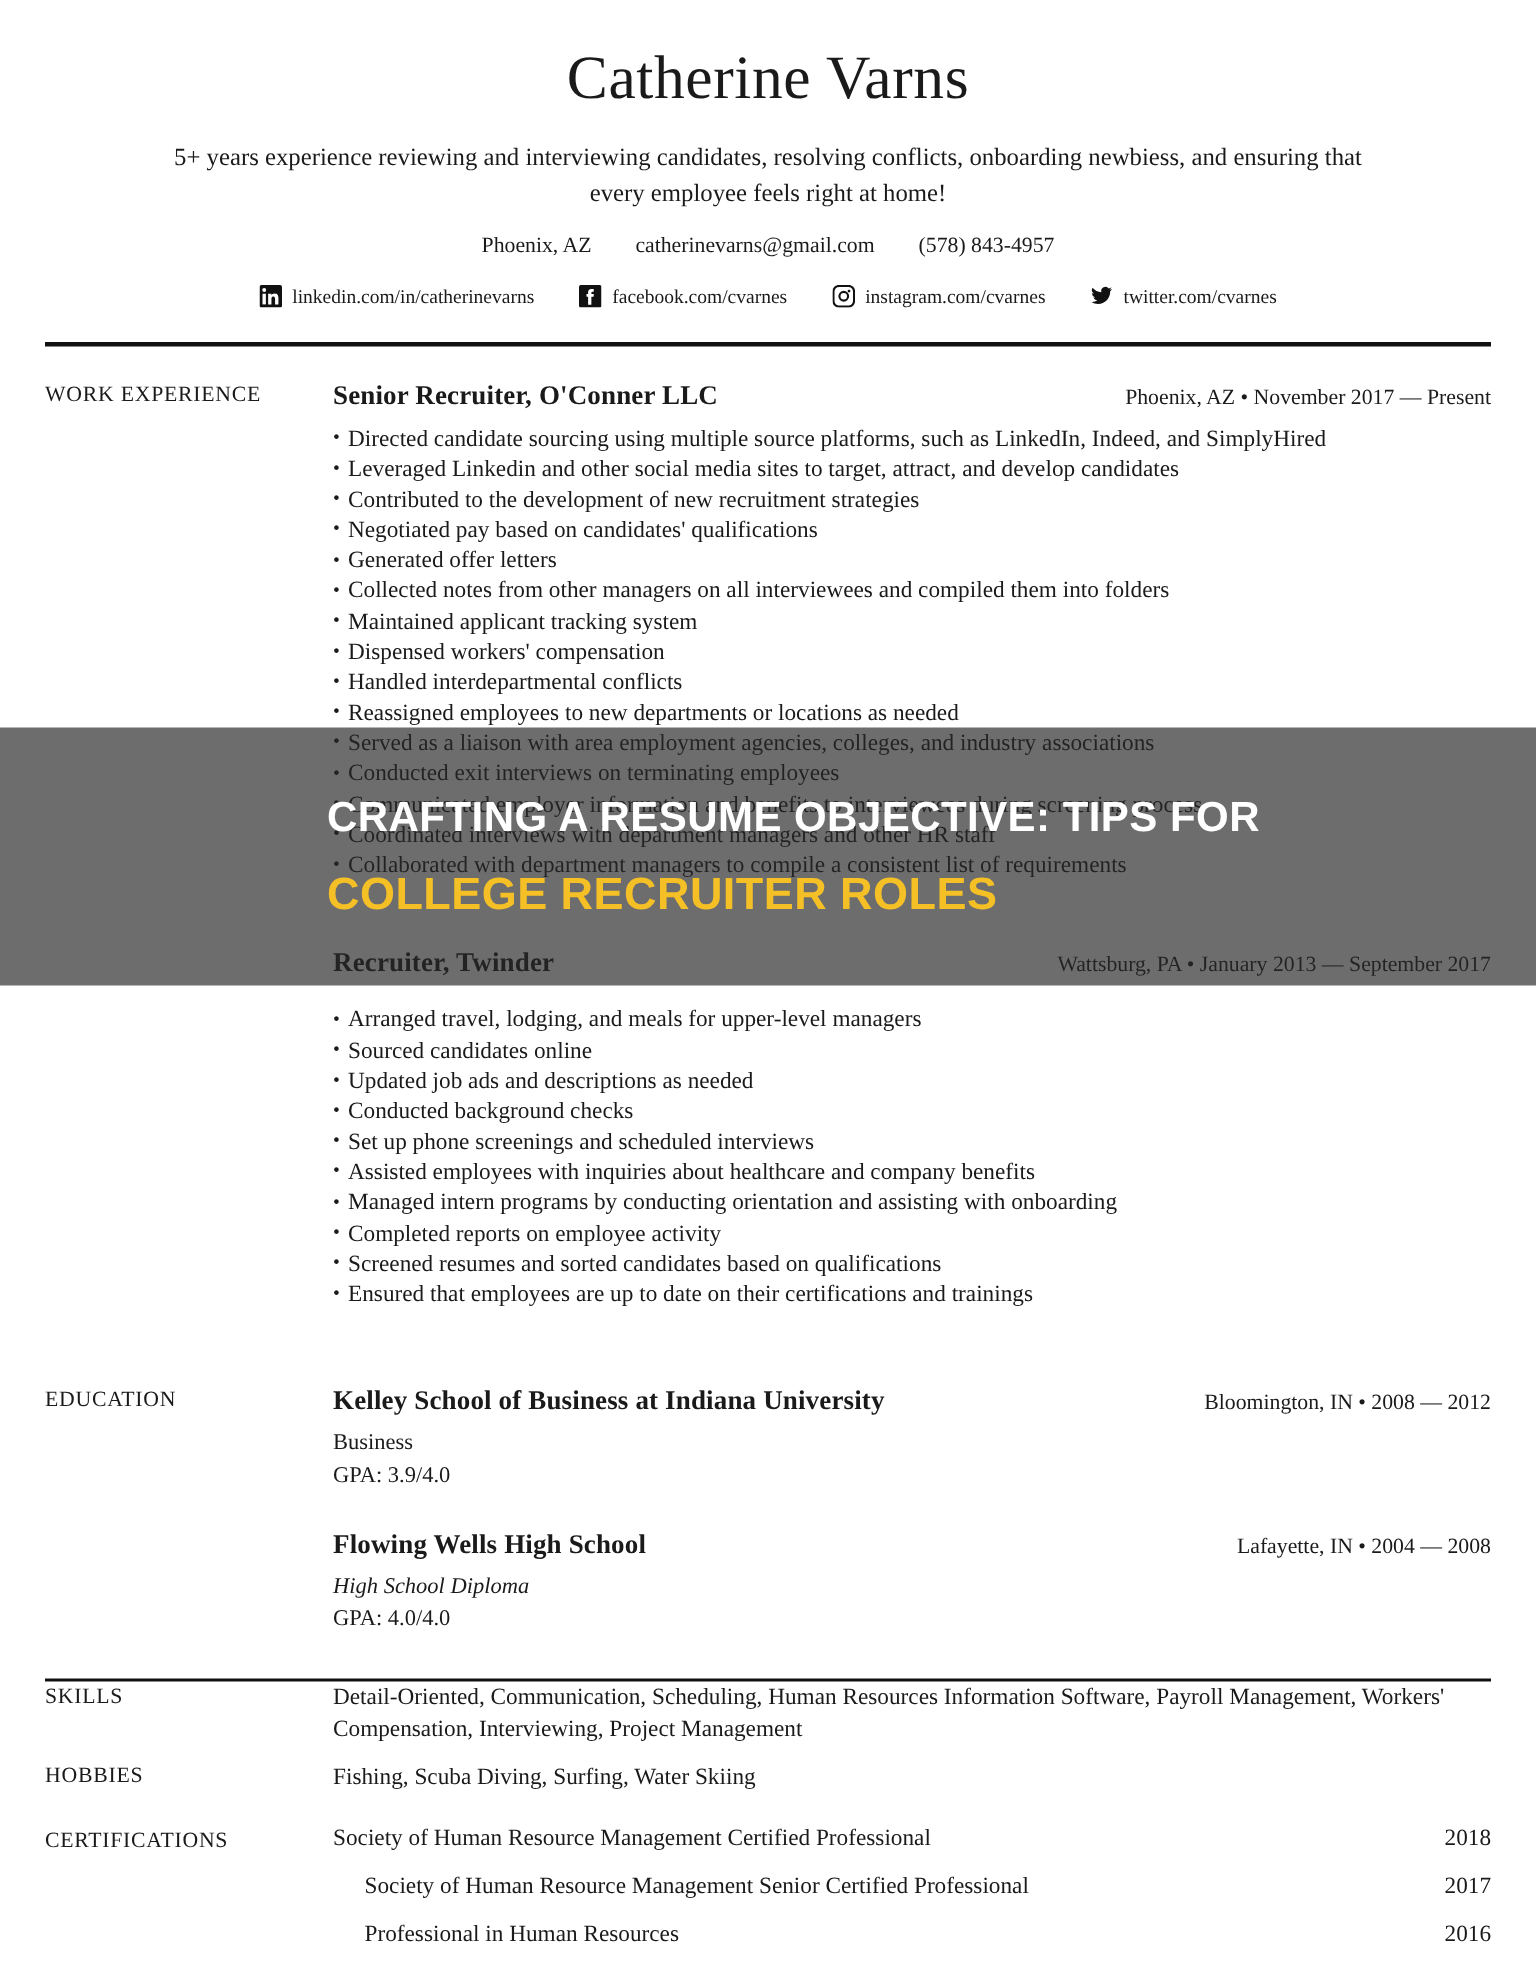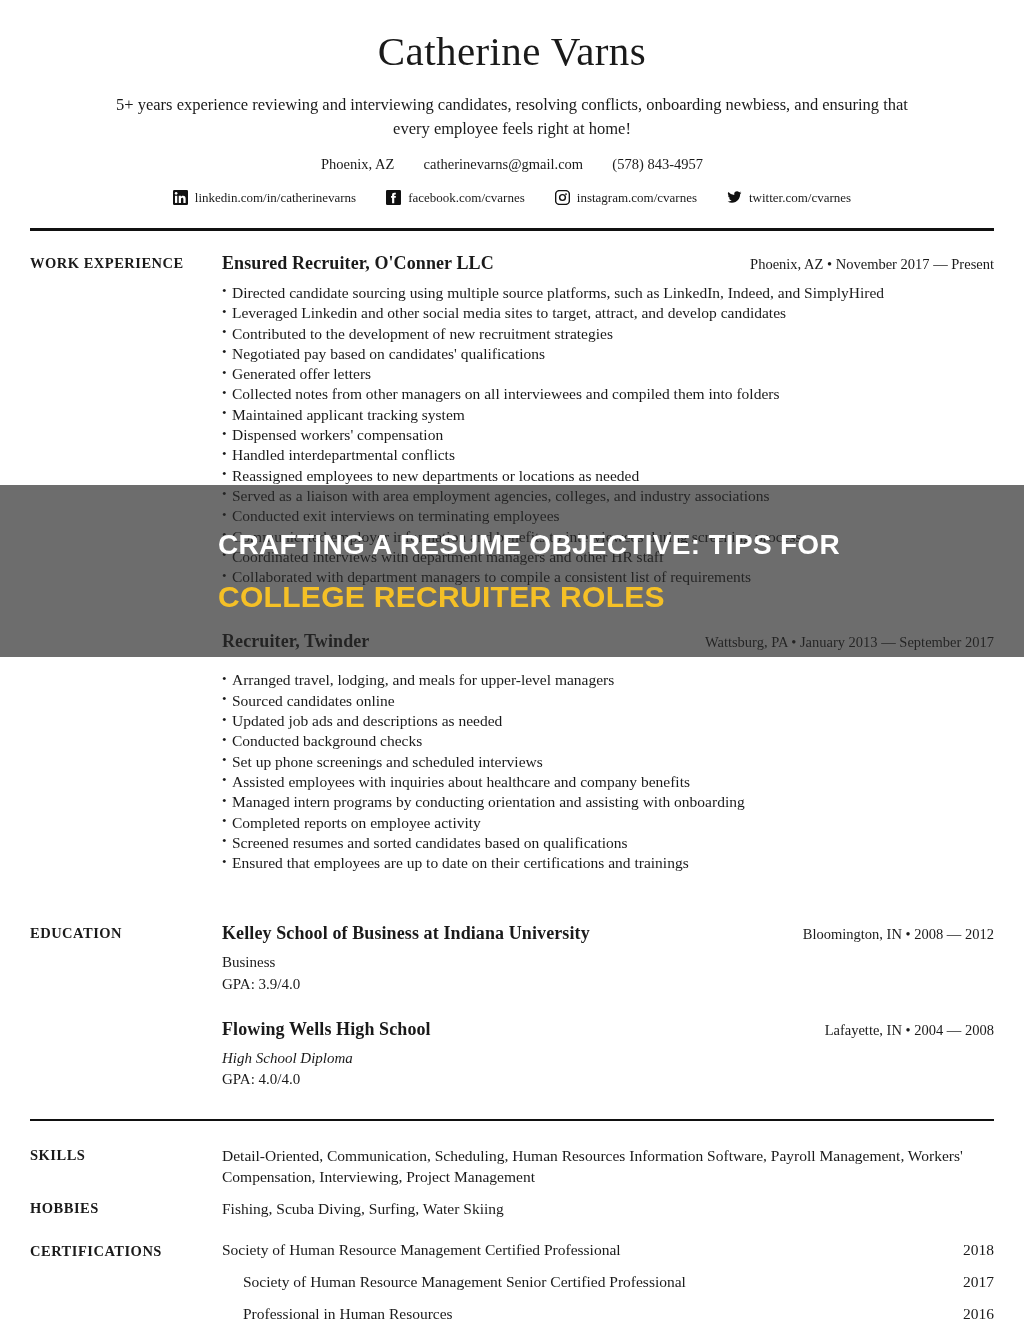--- a/index.html
+++ b/index.html
@@ -79,21 +79,21 @@
   
   .section {
     display: flex;
     padding: 0 30px;
     box-sizing: border-box;
   }
   .sec-label {
     width: 192px;
     flex: 0 0 192px;
     font-size: 14.5px;
-    font-weight: bold;
+    font-weight: normal;
     letter-spacing: 0.5px;
     padding-top: 2px;
   }
   .sec-body { flex: 1 1 auto; min-width: 0; }
 
   .entry-head {
     display: flex;
     align-items: baseline;
     justify-content: space-between;
     gap: 16px;
@@ -240,21 +240,21 @@
   </div>
 
   <div class="rule"></div>
 
   <div class="section" style="margin-top:22px;">
     <div class="sec-label">WORK EXPERIENCE</div>
     <div class="sec-body">
 
       <div class="entry">
         <div class="entry-head">
-          <div class="entry-title">Ensured Recruiter, O'Conner LLC</div>
+          <div class="entry-title">Senior Recruiter, O'Conner LLC</div>
           <div class="entry-meta">Phoenix, AZ • November 2017 — Present</div>
         </div>
         <ul class="bullets">
           <li>Directed candidate sourcing using multiple source platforms, such as LinkedIn, Indeed, and SimplyHired</li>
           <li>Leveraged Linkedin and other social media sites to target, attract, and develop candidates</li>
           <li>Contributed to the development of new recruitment strategies</li>
           <li>Negotiated pay based on candidates' qualifications</li>
           <li>Generated offer letters</li>
           <li>Collected notes from other managers on all interviewees and compiled them into folders</li>
           <li>Maintained applicant tracking system</li>
@@ -311,21 +311,21 @@
         </div>
         <div class="sub-line" style="margin-top:8px;font-style:italic;">High School Diploma</div>
         <div class="sub-line">GPA: 4.0/4.0</div>
       </div>
 
     </div>
   </div>
 
   <div class="rule thin" style="margin-top:28px;"></div>
 
-  <div class="section" style="margin-top:24px;">
+  <div class="section" style="">
     <div class="sec-label">SKILLS</div>
     <div class="sec-body">
       <div class="inline-list">Detail-Oriented, Communication, Scheduling, Human Resources Information Software, Payroll Management, Workers' Compensation, Interviewing, Project Management</div>
     </div>
   </div>
 
   <div class="section" style="margin-top:10px;">
     <div class="sec-label">HOBBIES</div>
     <div class="sec-body">
       <div class="inline-list">Fishing, Scuba Diving, Surfing, Water Skiing</div>

